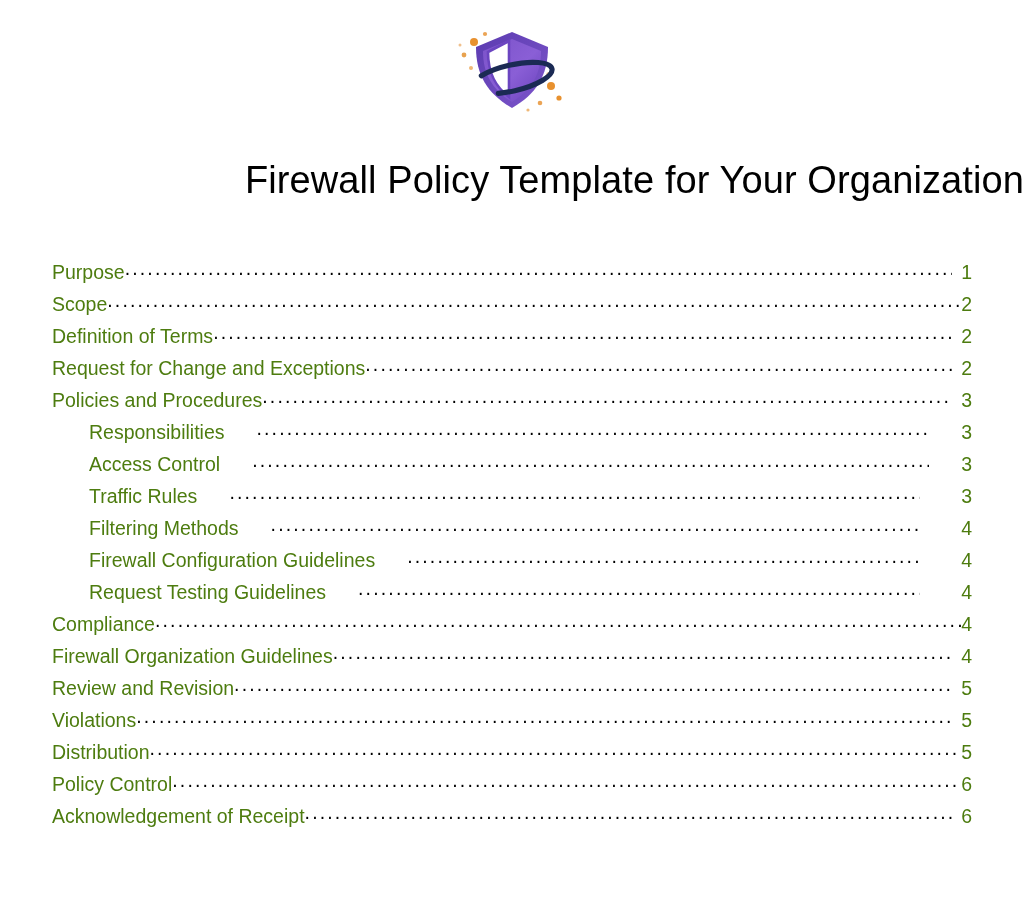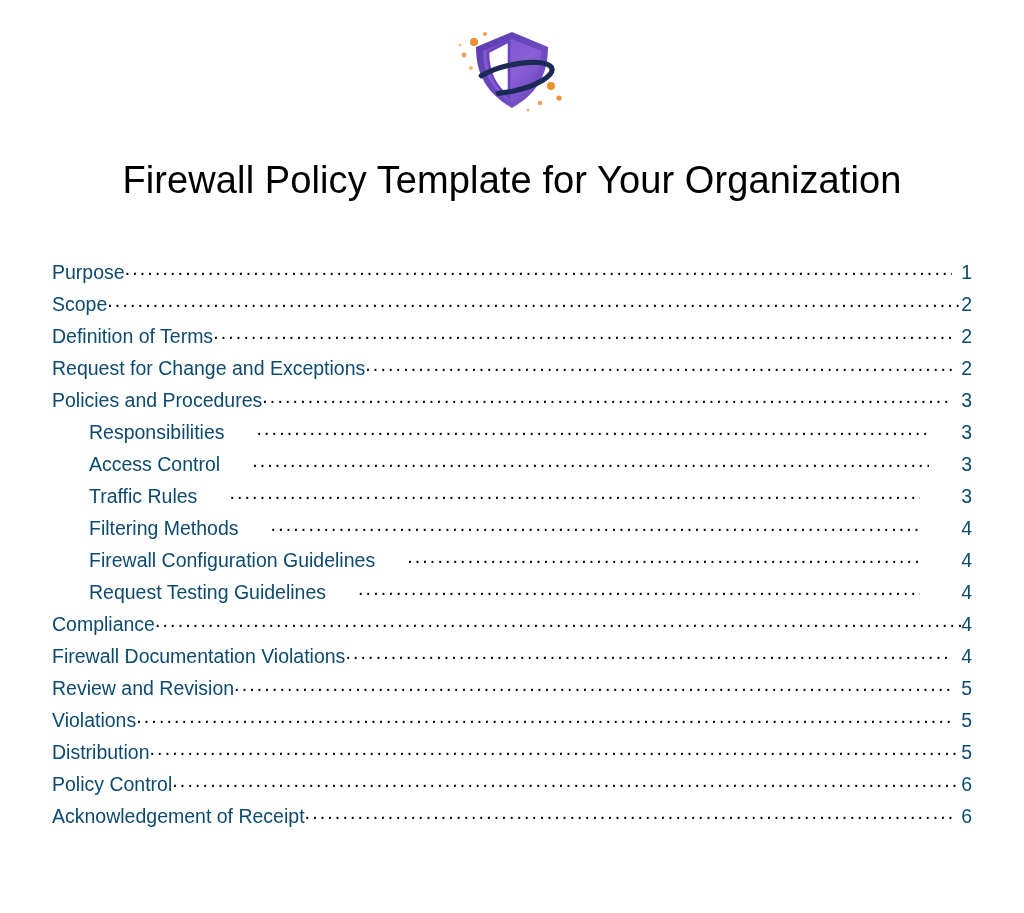--- a/index.html
+++ b/index.html
@@ -33,21 +33,21 @@
     height: 92px;
   }
   .logo svg { display: block; }
 
   
   .doc-title {
     position: absolute;
     left: 0;
     top: 157px;
     width: 1024px;
-    text-align: center;
+    text-align: right;
     font-size: 38px;
     font-weight: 400;
     letter-spacing: 0.1px;
     color: #000000;
     line-height: 1.25;
     white-space: nowrap;
   }
 
   
   .toc {
@@ -55,21 +55,21 @@
     left: 52px;
     top: 259px;
     width: 920px;
   }
   .toc-row {
     display: flex;
     align-items: baseline;
     height: 32px;
     font-size: 19.5px;
     font-weight: 400;
-    color: #0c4a6e;
+    color: #4d7c0f;
     white-space: nowrap;
   }
   .toc-row.sub {
     padding-left: 37px;
     gap: 32px;
   }
   .toc-label {
     flex: 0 0 auto;
   }
   .toc-dots {
@@ -203,21 +203,21 @@
       <span class="toc-label">Request Testing Guidelines</span>
       <span class="toc-dots"></span>
       <span class="toc-page toc-gap-wide">4</span>
     </div>
     <div class="toc-row">
       <span class="toc-label">Compliance</span>
       <span class="toc-dots"></span>
       <span class="toc-page toc-gap-none">4</span>
     </div>
     <div class="toc-row">
-      <span class="toc-label">Firewall Documentation Violations</span>
+      <span class="toc-label">Firewall Organization Guidelines</span>
       <span class="toc-dots"></span>
       <span class="toc-page toc-gap-wide">4</span>
     </div>
     <div class="toc-row">
       <span class="toc-label">Review and Revision</span>
       <span class="toc-dots"></span>
       <span class="toc-page toc-gap-wide">5</span>
     </div>
     <div class="toc-row">
       <span class="toc-label">Violations</span>

